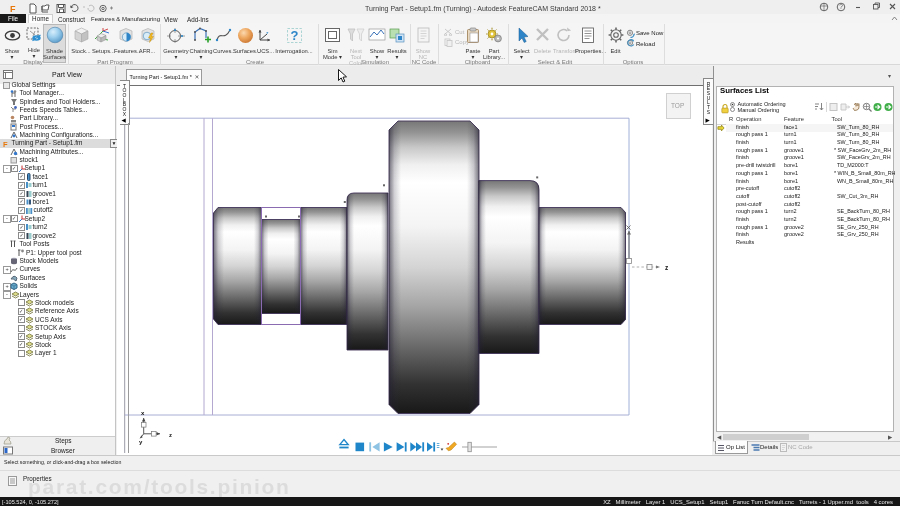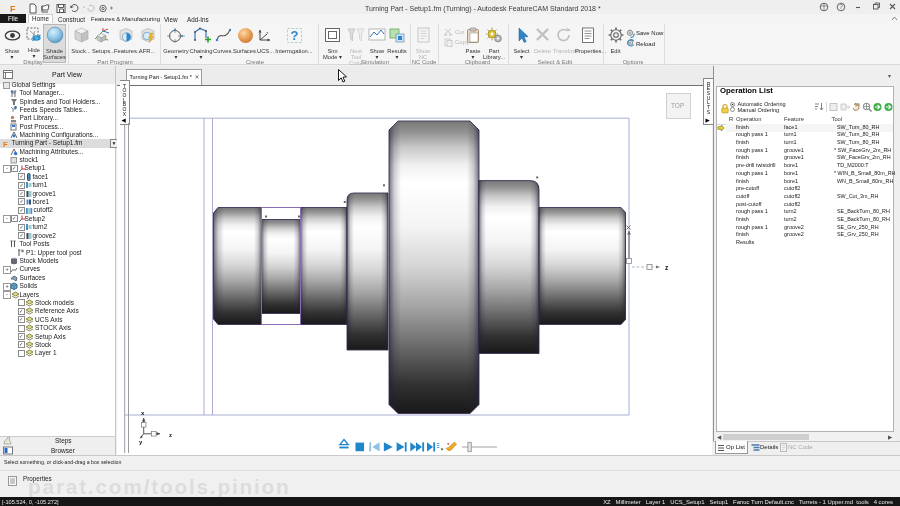--- a/index.html
+++ b/index.html
@@ -661,21 +661,21 @@
 <div class="t" style="left:121.5px;top:116.5px;font-size:5.5px;color:#000;">◀</div>
 <div class="abs" style="left:128px;top:123px;width:1px;height:330px;background:#9a9a9a;"></div>
 
 <div class="abs" style="left:703px;top:78px;width:10px;height:47px;background:#fcfcfc;border:1px solid #888;border-right:none;box-sizing:border-box;font-size:5px;line-height:4.7px;text-align:center;color:#111;padding-top:2.5px;">R<br>E<br>S<br>U<br>L<br>T<br>S</div>
 <div class="t" style="left:705.5px;top:117px;font-size:5.5px;color:#000;">▶</div>
 
 <div class="abs" style="left:713px;top:66px;width:187px;height:390px;background:#efefef;"></div>
 <div class="abs" style="left:713px;top:66px;width:1px;height:390px;background:#909090;"></div>
 <div class="t" style="left:888px;top:72px;font-size:6px;color:#555;">▾</div>
 <div class="abs" style="left:716px;top:86px;width:178px;height:346px;background:#fff;border:1px solid #b2b2b2;box-sizing:border-box;"></div>
-<div class="t" style="left:720px;top:86px;font-size:7.8px;font-weight:bold;color:#000;">Operation List</div>
+<div class="t" style="left:720px;top:86px;font-size:7.8px;font-weight:bold;color:#000;">Surfaces List</div>
 <svg class="abs" style="left:720.5px;top:103px;" width="8" height="11" viewBox="0 0 10 13">
     <path d="M2.5,6 V4 a2.5,2.5 0 0 1 5,0 v2" fill="none" stroke="#c8a820" stroke-width="1.4"></path>
     <rect x="1" y="6" width="8" height="6" rx="1" fill="#f0d040" stroke="#a8881a" stroke-width="0.7"></rect>
   </svg>
 <svg class="abs" style="left:730px;top:102px;" width="5" height="5" viewBox="0 0 6 6">
     <circle cx="3" cy="3" r="2.4" fill="#fff" stroke="#777"></circle>
     <circle cx="3" cy="3" r="1" fill="#333"></circle>
   </svg>
 <div class="t" style="left:737.5px;top:101.3px;font-size:5.6px;">Automatic Ordering</div>
 <svg class="abs" style="left:730px;top:107.4px;" width="5" height="5" viewBox="0 0 6 6">

